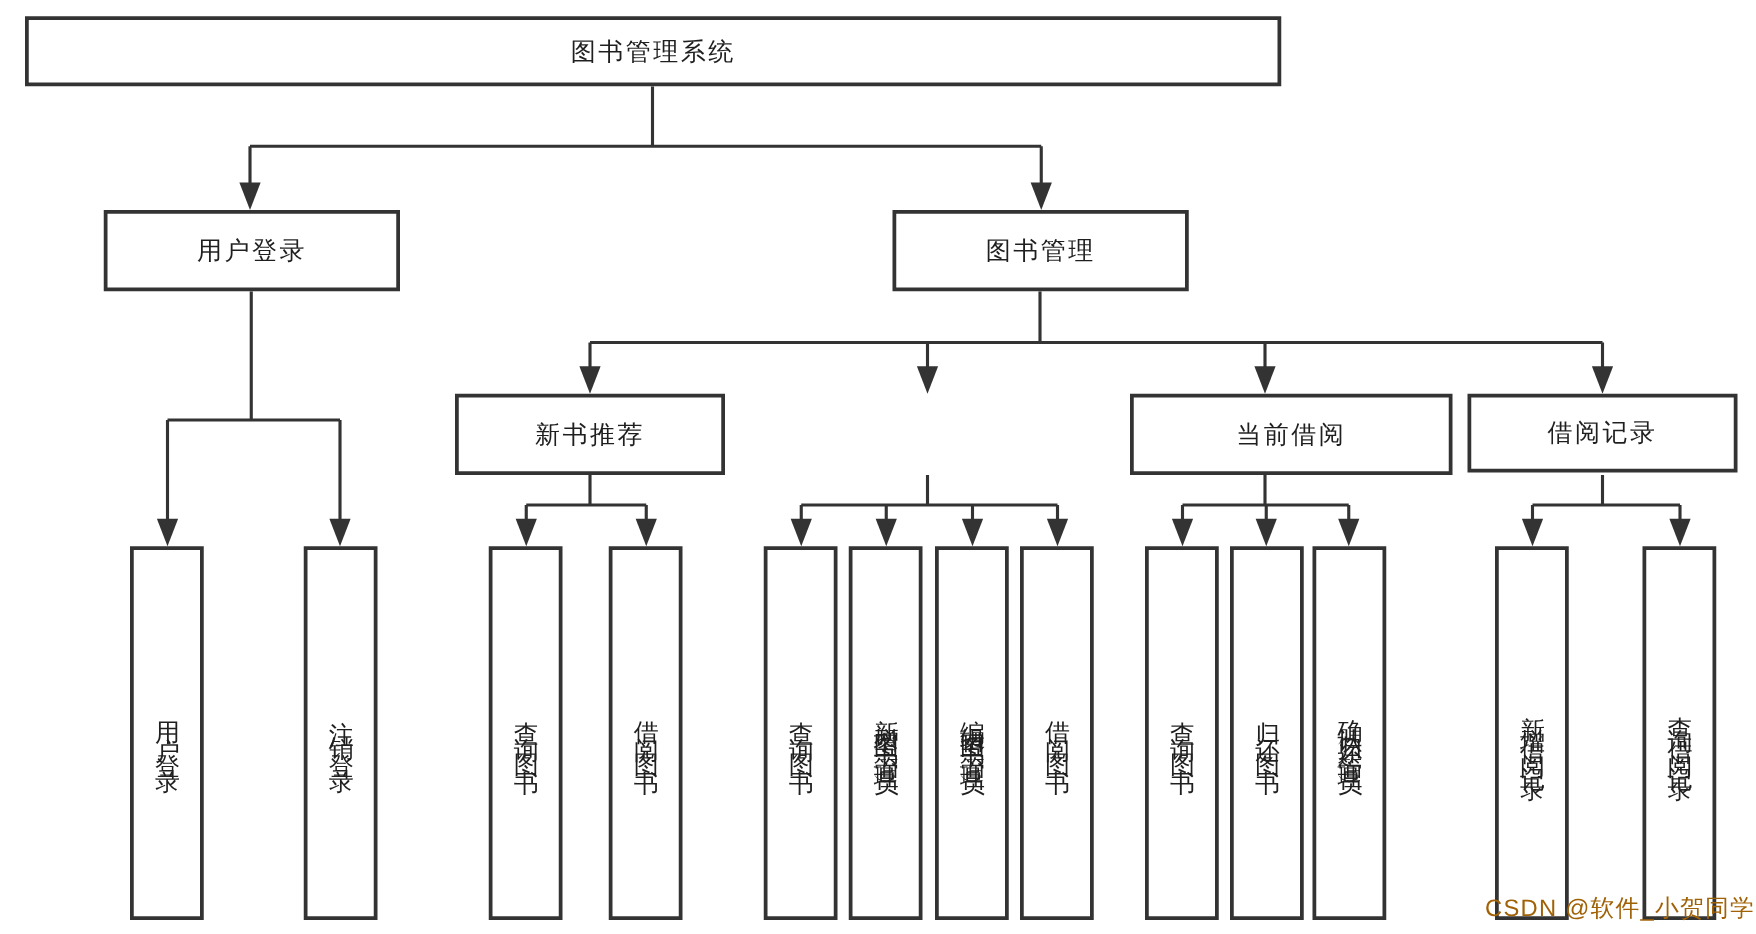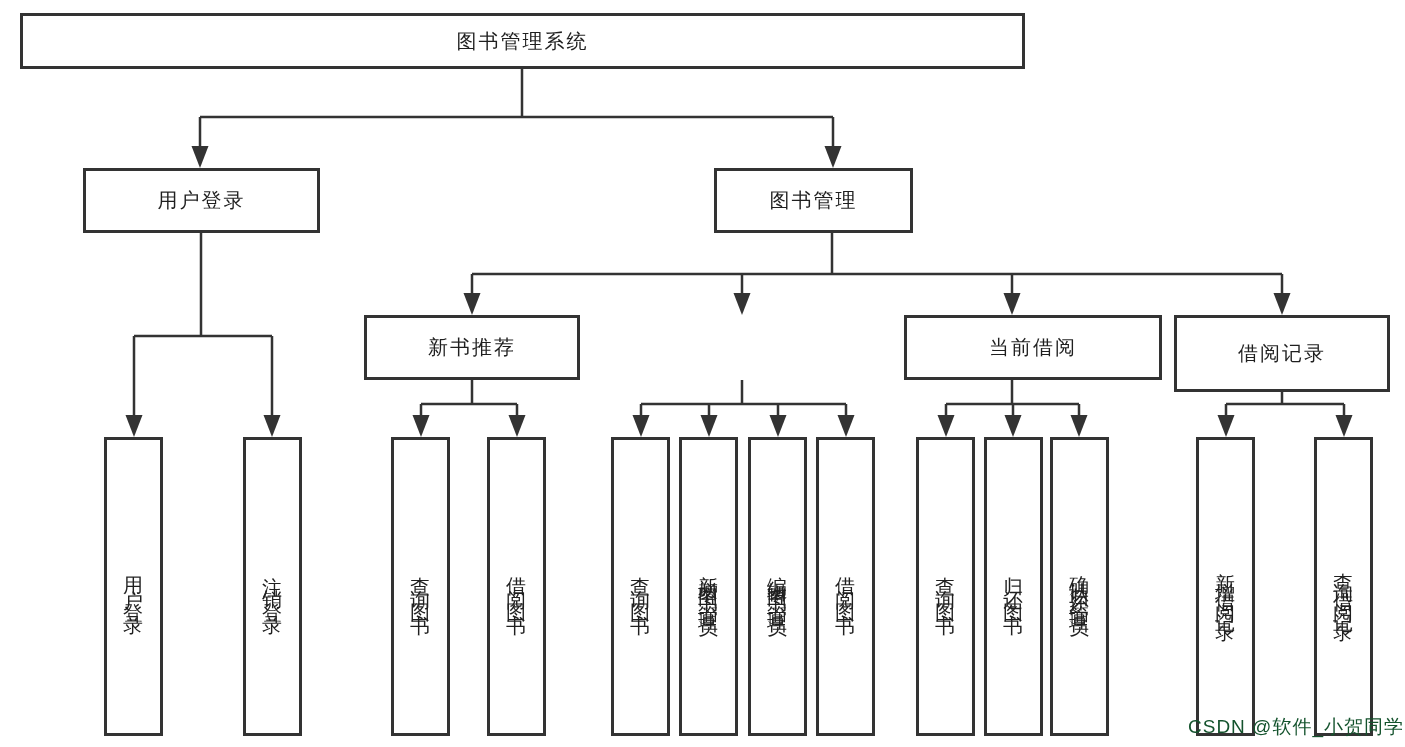--- a/index.html
+++ b/index.html
@@ -39,21 +39,21 @@
     line-height: 1.1;
   }
   .vbox.len6  { letter-spacing: 10px; }
   .vbox.len10 { letter-spacing: 6px; }
   .watermark {
     position: absolute;
     left: 1188px;
     top: 714px;
     font-size: 19px;
     letter-spacing: 1px;
-    color: #14532d;
+    color: #a16207;
     z-index: 3;
     white-space: nowrap;
   }
 </style>
 </head>
 <body>
 
 <div id="canvas">
 
   <svg id="connectors" width="1405" height="747" viewBox="0 0 1405 747" xmlns="http://www.w3.org/2000/svg">
@@ -85,25 +85,25 @@
       <polygon points="1004.5,415 1021.5,415 1013,437"></polygon>
       <polygon points="1070.5,415 1087.5,415 1079,437"></polygon>
       <polygon points="1217.5,415 1234.5,415 1226,437"></polygon>
       <polygon points="1335.5,415 1352.5,415 1344,437"></polygon>
     </g>
   </svg>
 
   <div class="box" style="left:20px; top:13px; width:1005px; height:56px;">图书管理系统</div>
 
   <div class="box" style="left:83px; top:168px; width:237px; height:65px;">用户登录</div>
-  <div class="box" style="left:714px; top:168px; width:199px; height:65px;">图书管理</div>
+  <div class="box" style="left:714px; top:168px; width:237px; height:65px;">图书管理</div>
 
   <div class="box" style="left:364px; top:315px; width:216px; height:65px;text-align:center;">新书推荐</div>
   <div class="box" style="left:904px; top:315px; width:258px; height:65px;">当前借阅</div>
-  <div class="box" style="left:1174px; top:315px; width:216px; height:77px;">借阅记录</div>
+  <div class="box" style="left:1174px; top:315px; width:216px; height:63px;">借阅记录</div>
 
   <div class="box vbox" style="left:104px; top:437px; width:59px; height:299px;">用户登录</div>
   <div class="box vbox" style="left:243px; top:437px; width:59px; height:299px;">注销登录</div>
 
   <div class="box vbox" style="left:391px; top:437px; width:59px; height:299px;">查询图书</div>
   <div class="box vbox" style="left:487px; top:437px; width:59px; height:299px;">借阅图书</div>
 
   <div class="box vbox" style="left:611px; top:437px; width:59px; height:299px;">查询图书</div>
   <div class="box vbox len10" style="left:679px; top:437px; width:59px; height:299px;">新增图书（管理员）</div>
   <div class="box vbox len10" style="left:748px; top:437px; width:59px; height:299px;">编辑图书（管理员）</div>

